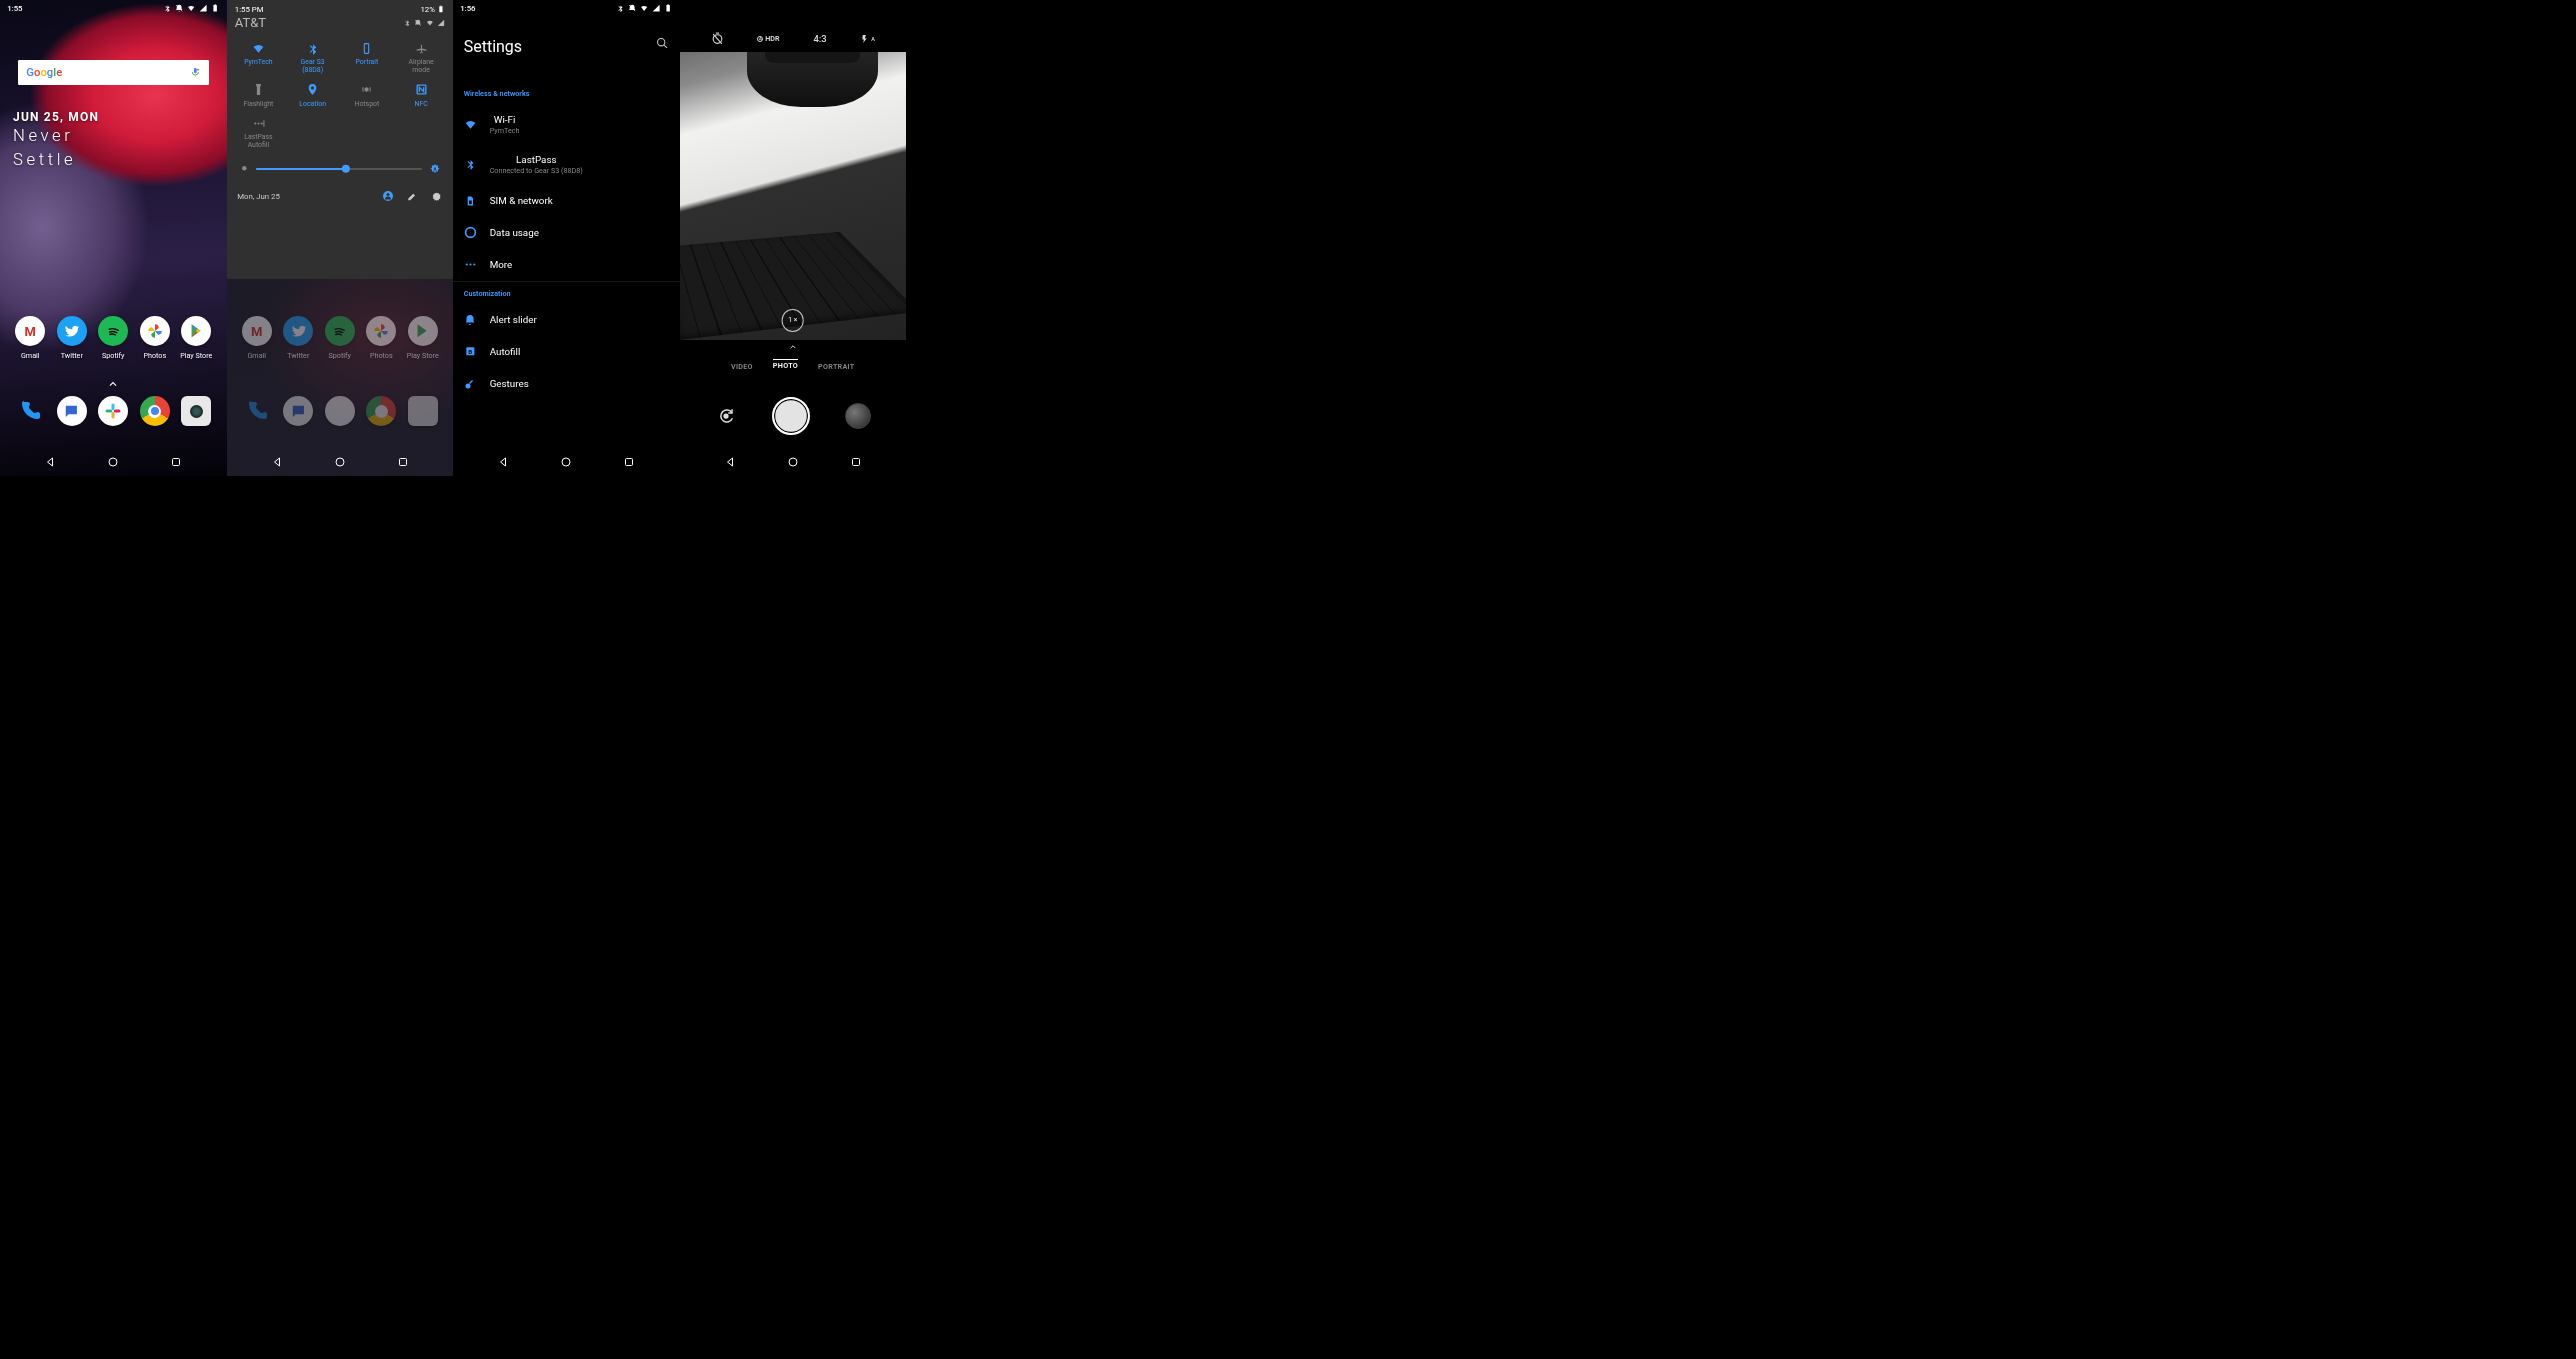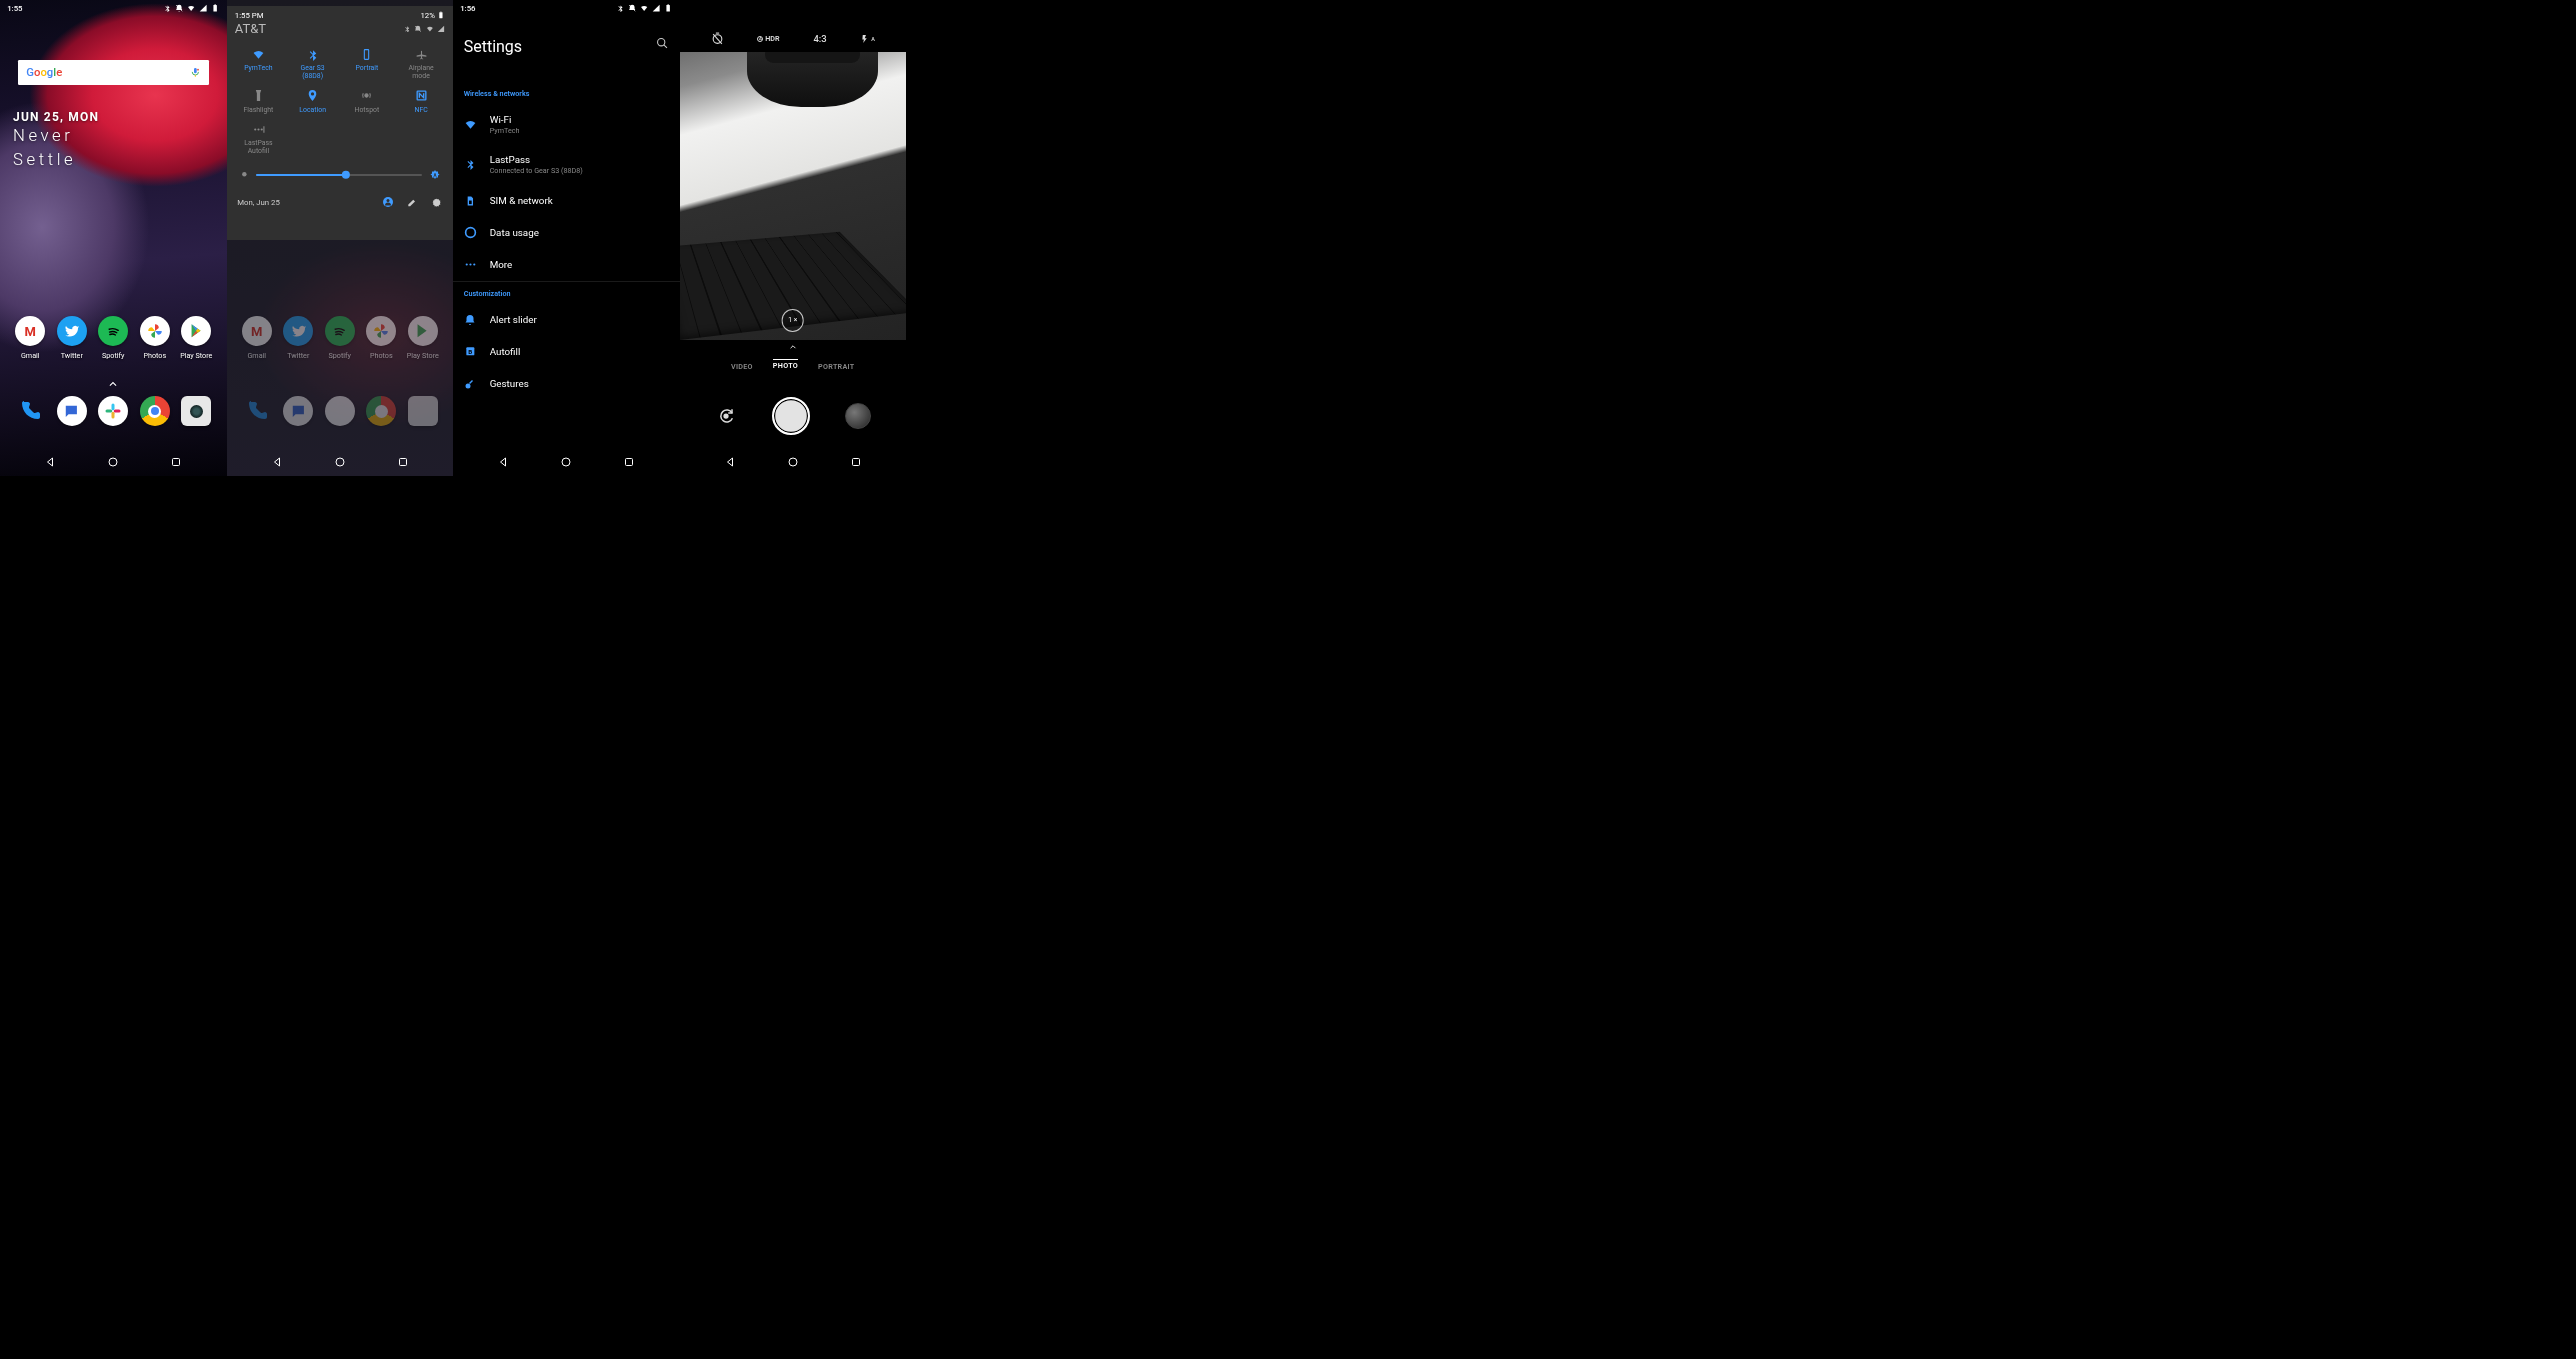--- a/index.html
+++ b/index.html
@@ -31,21 +31,21 @@
   .app-arrow { position: absolute; top: 379px; left: 50%; transform: translateX(-50%); }
 
   .dock { top: 396px; }
 
   .navbar { position: absolute; bottom: 0; left: 0; right: 0; height: 27.4px; display: flex; justify-content: center; align-items: center; gap: 51px; }
   .nav-ico { width: 12px; height: 12px; }
 
   
   .s2 { background: #2a2a2a; }
   .s2 .bgfade { position: absolute; inset: 0; background: radial-gradient(ellipse 179px 131px at 155px 334px, rgba(232,52,79,.25), transparent 70%), linear-gradient(#0c0b18, #17122a); opacity: .55; }
-  .qs-panel { position: absolute; top: 0; left: 0; right: 0; height: 234px; background: #303030; z-index: 2; margin-top: 6px; }
+  .qs-panel { position: absolute; top: 0; left: 0; right: 0; height: 279px; background: #303030; z-index: 2; }
   .qs-status { display: flex; align-items: center; padding: 4.8px 8.3px 1.2px; font-size: 7.8px; }
   .qs-status .right { margin-left: auto; }
   .qs-carrier { padding: 0 8.3px 6px; font-size: 13px; color: #bbb; display: flex; align-items: center; }
   .qs-carrier .right { margin-left: auto; display:flex; gap:3.6px; align-items:center; }
   .qs-grid { display: grid; grid-template-columns: repeat(4, 1fr); padding: 6px 4.8px 0; row-gap: 8.3px; }
   .qs-tile { display: flex; flex-direction: column; align-items: center; gap: 4.2px; }
   .qs-ico { width: 13px; height: 13px; }
   .qs-lbl { font-size: 6.9px; text-align: center; line-height: 1.15; }
   .qs-tile.active { color: #3f9bff; }
   .qs-tile.inactive { color: #888; }
@@ -62,21 +62,21 @@
   
   .s3 { background: #000; }
   .settings-header { position: absolute; top: 37px; left: 10.7px; right: 10.7px; display: flex; align-items: flex-start; }
   .settings-title { font-size: 16px; font-weight: 400; }
   .search-ico { margin-left: auto; margin-bottom: 2.4px; }
   .settings-list { position: absolute; top: 82px; left: 0; right: 0; bottom: 27.4px; display: flex; flex-direction: column; }
   .section-hdr { font-size: 7.2px; color: #3f9bff; font-weight: 600; padding: 7.2px 10.7px 6px; border-top: 0.6px solid #1a1a1a; }
   .section-hdr:first-child { border-top: none; }
   .setting-item { display: flex; align-items: center; gap: 13px; padding: 9.5px 10.7px; }
   .setting-ico { width: 13px; height: 13px; flex-shrink: 0; display:flex; align-items:center; justify-content:center; }
-  .setting-text { display: flex; flex-direction: column; gap: 1.2px; }
+  .setting-text { display: flex; flex-direction: column; gap: 1.2px; text-align: center; }
   .setting-title { font-size: 9.8px; }
   .setting-sub { font-size: 7.2px; color: #888; }
 
   
   .s4 { background: #000; }
   .cam-top { position: absolute; top: 26px; left: 0; right: 0; height: 25px; display: flex; justify-content: space-around; align-items: center; padding: 0 14.3px; color: #ddd; }
   .cam-top-item { font-size: 7.2px; font-weight: 600; display:flex; align-items:center; gap:1.2px;}
   .cam-viewfinder { position: absolute; top: 52px; bottom: 136px; left: 0; right: 0; background: linear-gradient(165deg, #6f6f6f 0%, #8b8b8b 10%, #f1f1f0 24%, #e4e4e2 44%, #2f2f2f 46%, #232323 100%); overflow:hidden;}
   .keyboard { position:absolute; bottom:0; left:0; right:-36px; height:60%; background:
       repeating-linear-gradient(90deg, #1a1a1a 0 20px, #0c0c0c 20px 21.5px),

